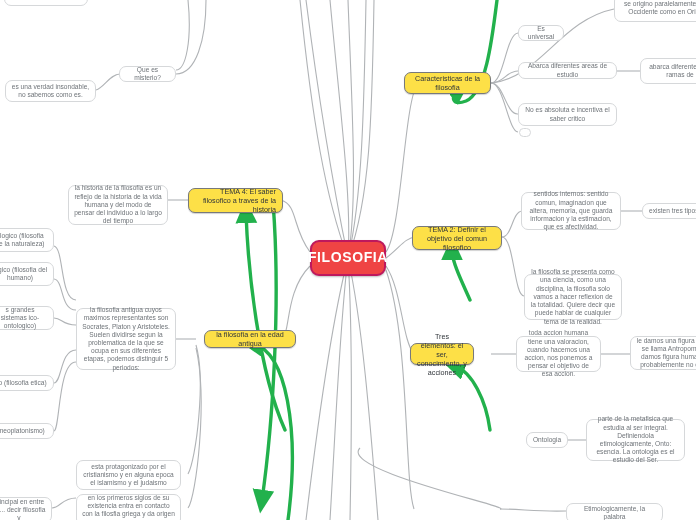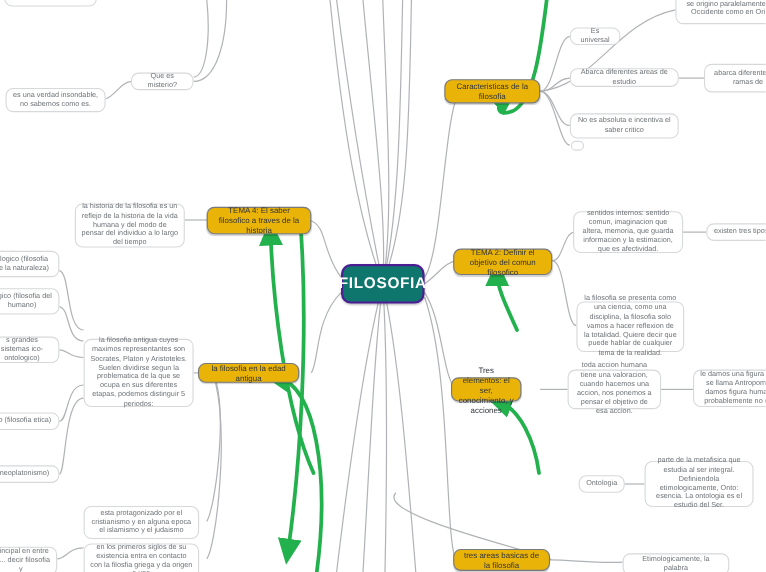--- a/index.html
+++ b/index.html
@@ -20,33 +20,33 @@
     box-sizing:border-box;
     display:flex;
     align-items:center;
     justify-content:center;
     text-align:center;
     line-height:1.25;
     border-radius:7px;
   }
   
   .root{
-    background:#0f766e;
-    border:2px solid #4c1d95;
+    background:#ef4444;
+    border:2px solid #be185d;
     border-radius:9px;
     color:#ffffff;
     font-size:14px;
     font-weight:bold;
     letter-spacing:.6px;
     box-shadow:0 1px 2px rgba(0,0,0,.25);
     justify-content:center;
   }
   
   .topic{
-    background:#eab308;
+    background:#fde047;
     border:1.6px solid #77797c;
     color:#30353a;
     font-size:7.2px;
     padding:4px 6px;
     box-shadow:0 1px 1px rgba(0,0,0,.18);
   }
   
   .note{
     background:#ffffff;
     border:1px solid #d6d8da;
@@ -152,39 +152,36 @@
   </svg>
 
   <div class="node root" style="left:310px;top:240px;width:76px;height:36px;">
     <span>FILOSOFIA</span>
   </div>
 
   <div class="node topic" style="left:404px;top:72px;width:87px;height:22px;">
     <span>Caracteristicas de la filosofia</span>
   </div>
 
-  <div class="node topic" style="left:188px;top:188px;width:95px;height:25px;">
+  <div class="node topic" style="left:188px;top:188px;width:95px;height:25px;text-align:right;">
     <span>TEMA 4: El saber filosofico a traves de la historia</span>
   </div>
 
-  <div class="node topic" style="left:180px;top:330px;width:92px;height:18px;">
+  <div class="node topic" style="left:204px;top:330px;width:92px;height:18px;">
     <span>la filosofia en la edad antigua</span>
   </div>
 
   <div class="node topic" style="left:412px;top:226px;width:90px;height:24px;">
     <span>TEMA 2: Definir el objetivo del comun filosofico</span>
   </div>
 
   <div class="node topic" style="left:410px;top:343px;width:64px;height:22px;">
     <span>Tres elementos: el ser, conocimiento, y acciones</span>
   </div>
 
-  <div class="node topic" style="left:412px;top:499px;width:88px;height:20px;">
-    <span>tres areas basicas de la filosofia</span>
-  </div>
 
   <div class="node note" style="left:4px;top:-16px;width:84px;height:22px;">
     
   </div>
 
   <div class="node note" style="left:119px;top:66px;width:57px;height:16px;">
     <span>Que es misterio?</span>
   </div>
 
   <div class="node note" style="left:5px;top:80px;width:91px;height:22px;">

